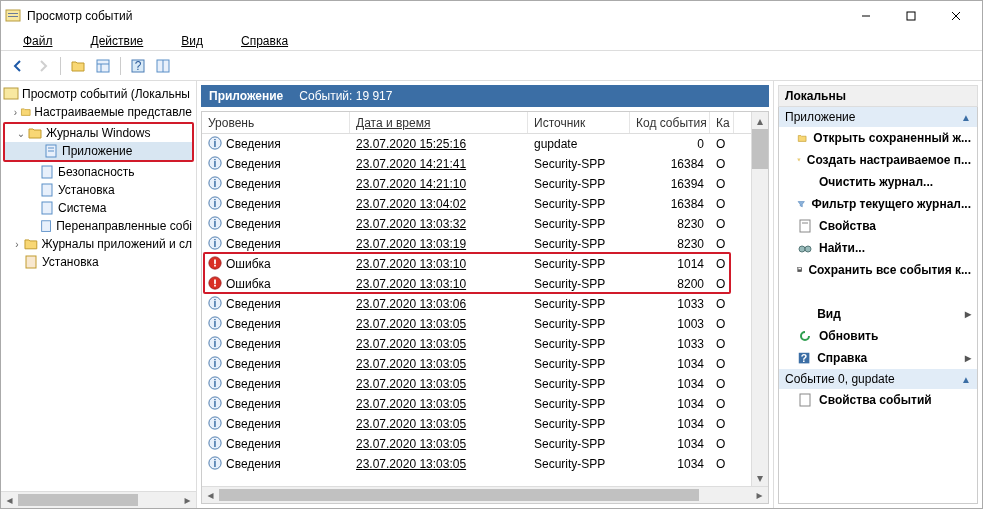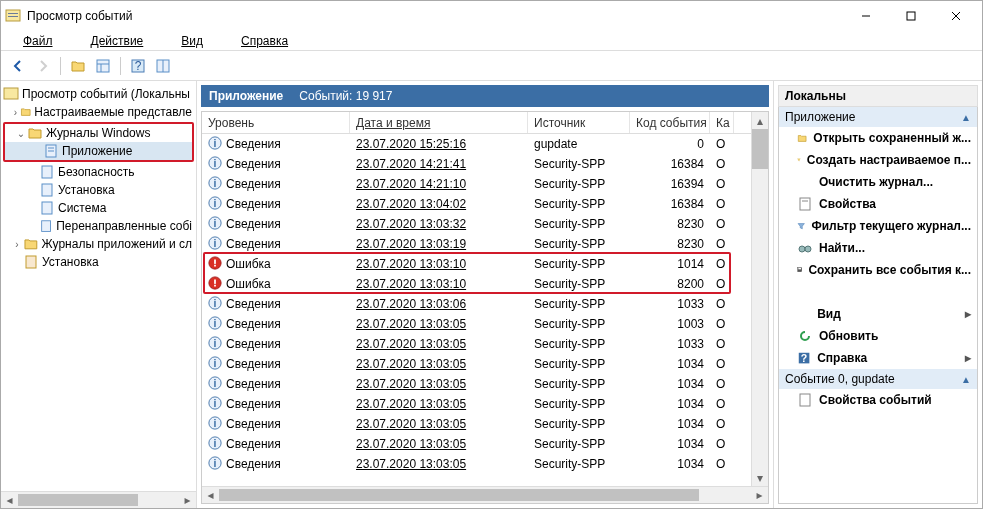--- a/index.html
+++ b/index.html
@@ -521,33 +521,33 @@
           </span>
           <span>Создать настраиваемое п...</span>
         </div>
       <div class="action-item">
           <span class="aicon"></span>
           <span>Очистить журнал...</span>
         </div>
       <div class="action-item">
           <span class="aicon">
             <svg viewBox="0 0 16 16">
+              <path d="M2 3h12l-4 5v5l-4-2V8z" fill="#8db4dc" stroke="#4a7db5"></path>
+            </svg>
+          </span>
+          <span>Фильтр текущего журнал...</span>
+        </div>
+      <div class="action-item">
+          <span class="aicon">
+            <svg viewBox="0 0 16 16">
               <rect x="3" y="2" width="10" height="12" fill="#fff" stroke="#888"></rect>
               <line x1="5" y1="5" x2="11" y2="5" stroke="#888"></line>
             </svg>
           </span>
           <span>Свойства</span>
-        </div>
-      <div class="action-item">
-          <span class="aicon">
-            <svg viewBox="0 0 16 16">
-              <path d="M2 3h12l-4 5v5l-4-2V8z" fill="#8db4dc" stroke="#4a7db5"></path>
-            </svg>
-          </span>
-          <span>Фильтр текущего журнал...</span>
         </div>
       <div class="action-item">
           <span class="aicon">
             <svg viewBox="0 0 16 16">
               <circle cx="5" cy="9" r="3" fill="#9bb" stroke="#577"></circle>
               <circle cx="11" cy="9" r="3" fill="#9bb" stroke="#577"></circle>
             </svg>
           </span>
           <span>Найти...</span>
         </div>

